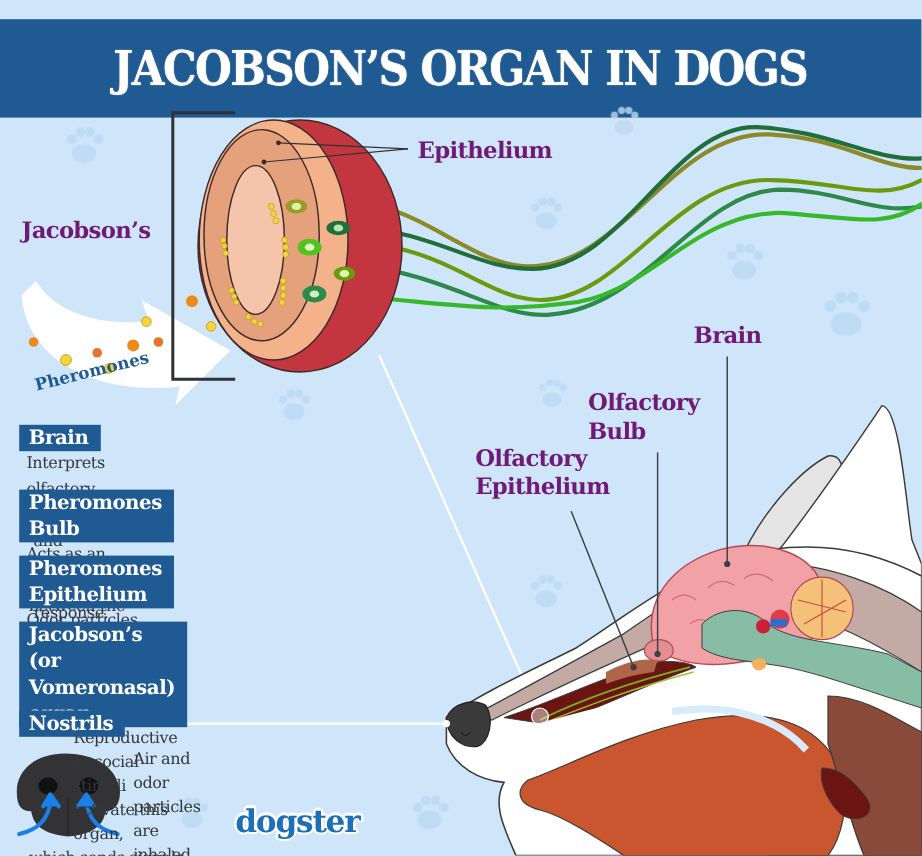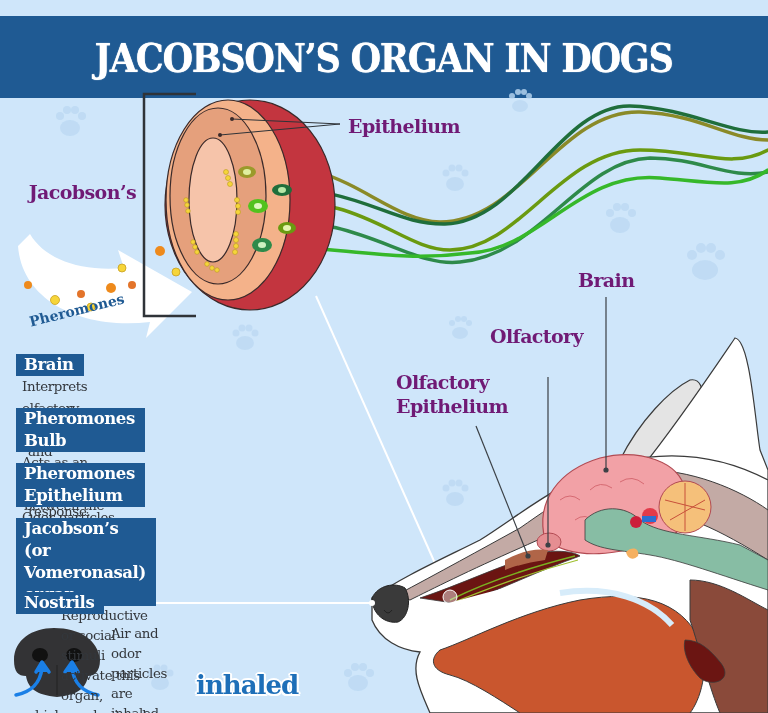--- a/index.html
+++ b/index.html
@@ -22,21 +22,21 @@
       text-shadow: 0 0 1px #fff;
     }
     .stage { position: absolute; left: 0; top: 82px; width: 768px; height: 631px; }
     .stage svg { position: absolute; left: 0; top: 0; }
     .lbl {
       position: absolute; color: #701a75;
       font-family: "DejaVu Serif", serif; font-weight: bold;
       font-size: 19px; line-height: 24px; letter-spacing: -0.6px;
     }
     .lbl.center { text-align: left; }
-    .lbl.right { text-align: right; }
+    .lbl.right { }
     .legend { position: absolute; left: 0; top: 0; }
     .entry { position: absolute; left: 16px; }
     .tag {
       display: inline-block; background: #1f5a93; color: #fff;
       font-family: "DejaVu Serif", serif; font-weight: bold;
       font-size: 16.5px; line-height: 22px; padding: 0 10px 0 8px;
       letter-spacing: -0.4px; vertical-align: top;
     }
     .desc {
       color: #33373c; font-family: "DejaVu Serif", serif;
@@ -284,20 +284,21 @@
 
   <div class="lbl right" style="left:18px; top:98px; width:118px;">
     <div>Jacobson’s</div>
   </div>
   <div class="lbl" style="left:348px; top:32px;">Epithelium</div>
   <div class="pher" style="transform: rotate(-14deg); left:28px; top:220px;">Pheromones</div>
 
   <div class="lbl" style="left:578px; top:186px;">Brain</div>
   <div class="lbl center" style="left:490px; top:242px; width:110px;">
     <div>Olfactory</div>
+    <div>Bulb</div>
   </div>
   <div class="lbl center" style="left:396px; top:288px; width:120px;">
     <div>Olfactory</div>
     <div>Epithelium</div>
   </div>
 
   <div class="legend">
     <div class="entry" style="top:272px;">
       <span class="tag">Brain</span><span class="desc inline-desc">Interprets olfactory information</span>
       <div class="desc" style="padding-left:12px;">and generates a response.</div>
@@ -315,13 +316,13 @@
       <div class="desc" style="padding-left:8px;margin-left:37px;">Reproductive or social stimuli activate this organ,</div>
       <div class="desc" style="padding-left:8px;">which sends signals to the olfactory bulb.</div>
     </div>
     <div class="entry" style="top:510px;">
       <span class="tag">Nostrils</span>
     </div>
     <div class="desc" style="position:absolute; left:111px; top:542px;">Air and odor particles are inhaled.</div>
   </div>
 </div>
 
-<div class="brand">inhaled</div>
+<div class="brand">dogster</div>
 
 </body></html>

